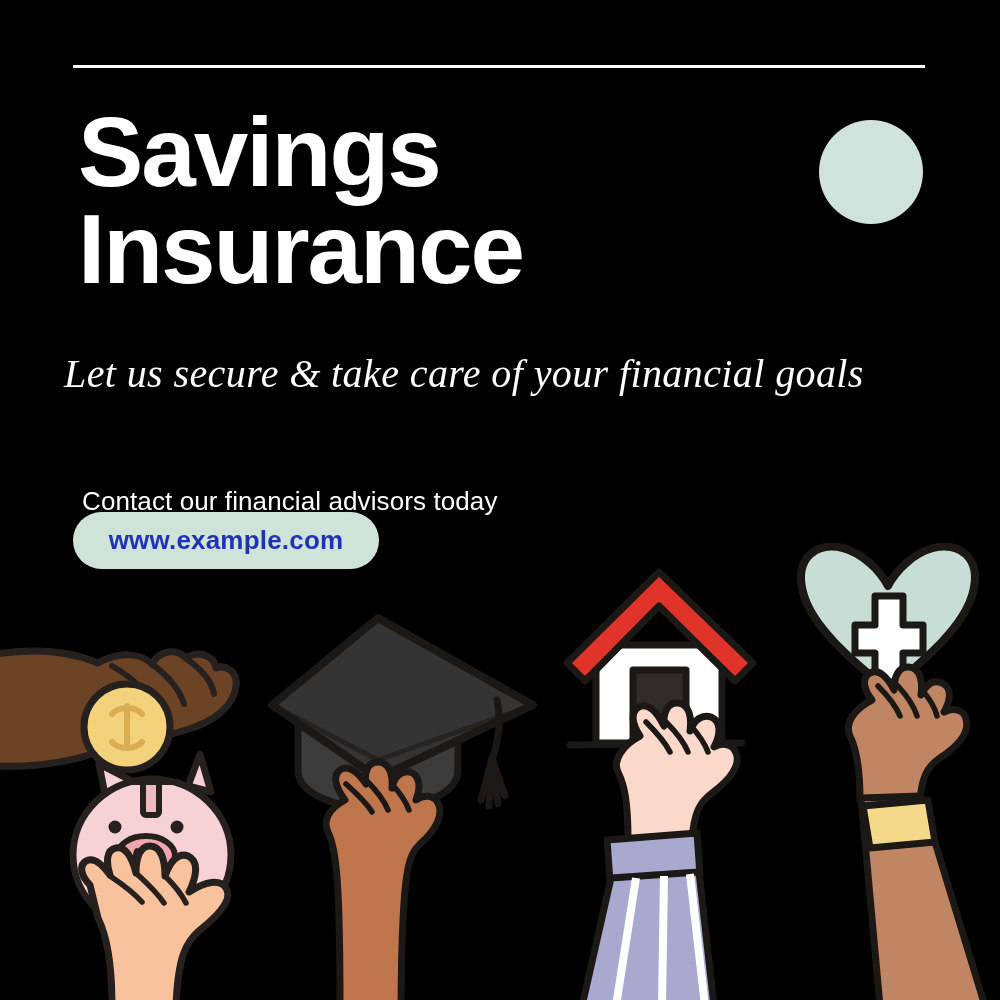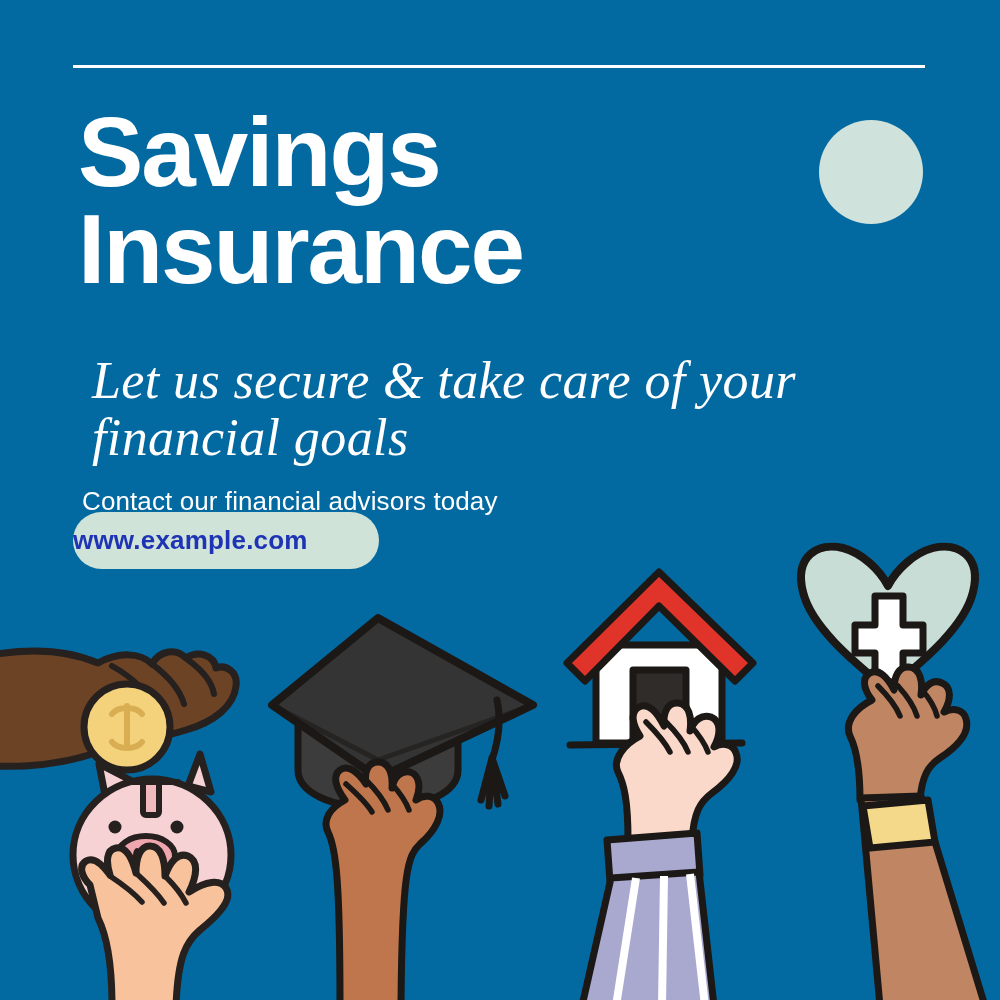--- a/index.html
+++ b/index.html
@@ -6,21 +6,21 @@
   html, body {
     margin: 0;
     padding: 0;
     background: #1d1d1d;
   }
   #poster {
     position: relative;
     width: 1000px;
     height: 1000px;
     overflow: hidden;
-    background: #0369a1;
+    background: #000000;
     font-family: "Liberation Sans", sans-serif;
     -webkit-font-smoothing: antialiased;
   }
 
   
   .top-rule {
     position: absolute;
     left: 73px;
     top: 65px;
     width: 852px;
@@ -50,28 +50,28 @@
     font-weight: 700;
     font-size: 98px;
     line-height: 0.99;
     letter-spacing: -2.0px;
   }
   .headline .ln { display: block; }
 
   
   .tagline {
     position: absolute;
-    left: 92px;
+    left: 64px;
     top: 352px;
     width: 880px;
     color: #ffffff;
     font-family: "Liberation Serif", "DejaVu Serif", serif;
     font-style: italic;
     font-weight: 400;
-    font-size: 52px;
+    font-size: 40px;
     line-height: 1.1;
     letter-spacing: 0.4px;
   }
 
   
   .contact {
     position: absolute;
     left: 82px;
     top: 486px;
     color: #ffffff;
@@ -85,21 +85,21 @@
   .url-pill {
     position: absolute;
     left: 73px;
     top: 512px;
     width: 306px;
     height: 57px;
     border-radius: 29px;
     background: #cfe3d9;
     display: flex;
     align-items: center;
-    justify-content: flex-start;
+    justify-content: center;
     cursor: pointer;
   }
   .url-pill .url-text {
     color: #1e34b4;
     font-family: "Liberation Sans", sans-serif;
     font-weight: 700;
     font-size: 26px;
     letter-spacing: 0.2px;
   }
 

